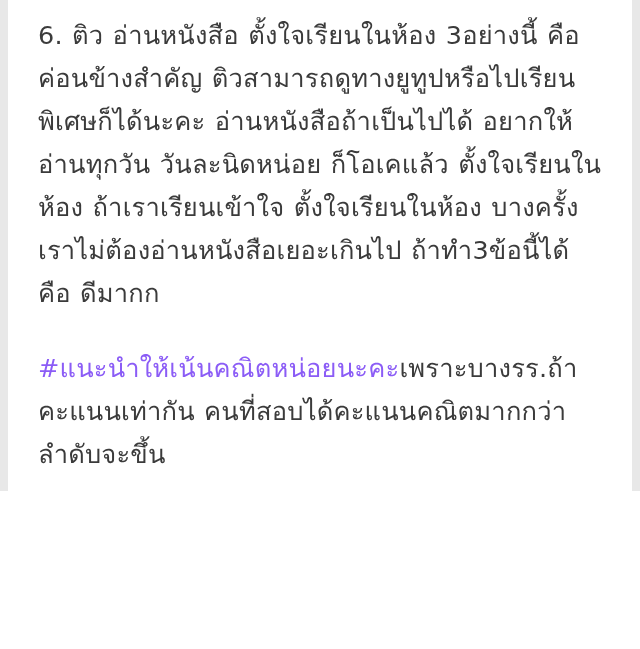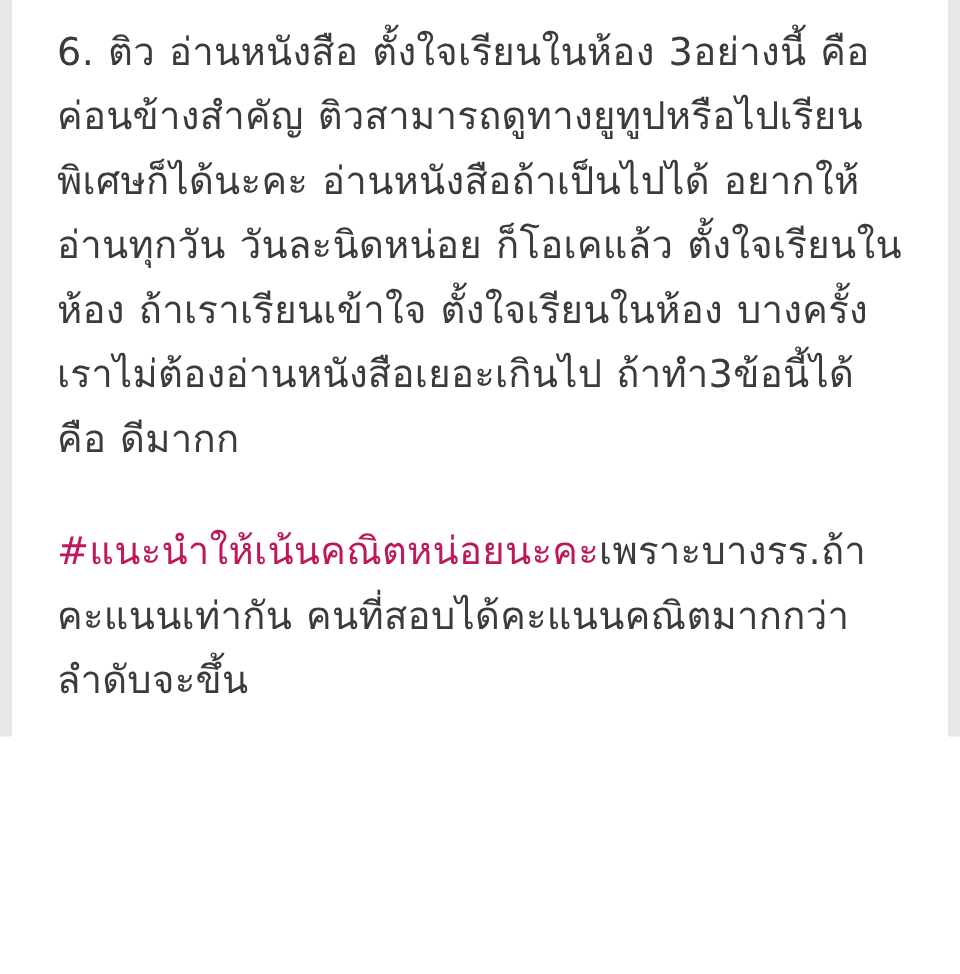--- a/index.html
+++ b/index.html
@@ -42,21 +42,21 @@
     line-height: 43px;
     letter-spacing: 0.2px;
     word-spacing: 1px;
     margin: 0;
     text-align: left;
   }
   .para + .para {
     margin-top: 32px;
   }
   .hl {
-    color: #be185d;
+    color: #8b5cf6;
   }
   .spacer-bottom {
     position: absolute;
     left: 0;
     right: 0;
     bottom: 0;
     height: 60px;
   }
 </style>
 </head>

